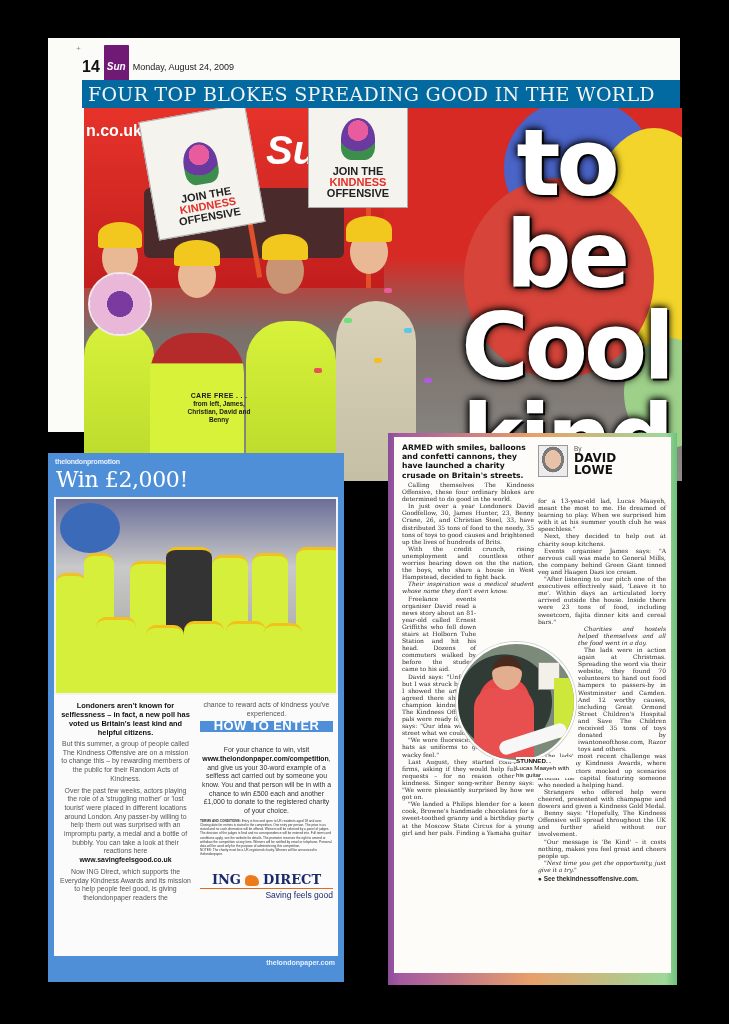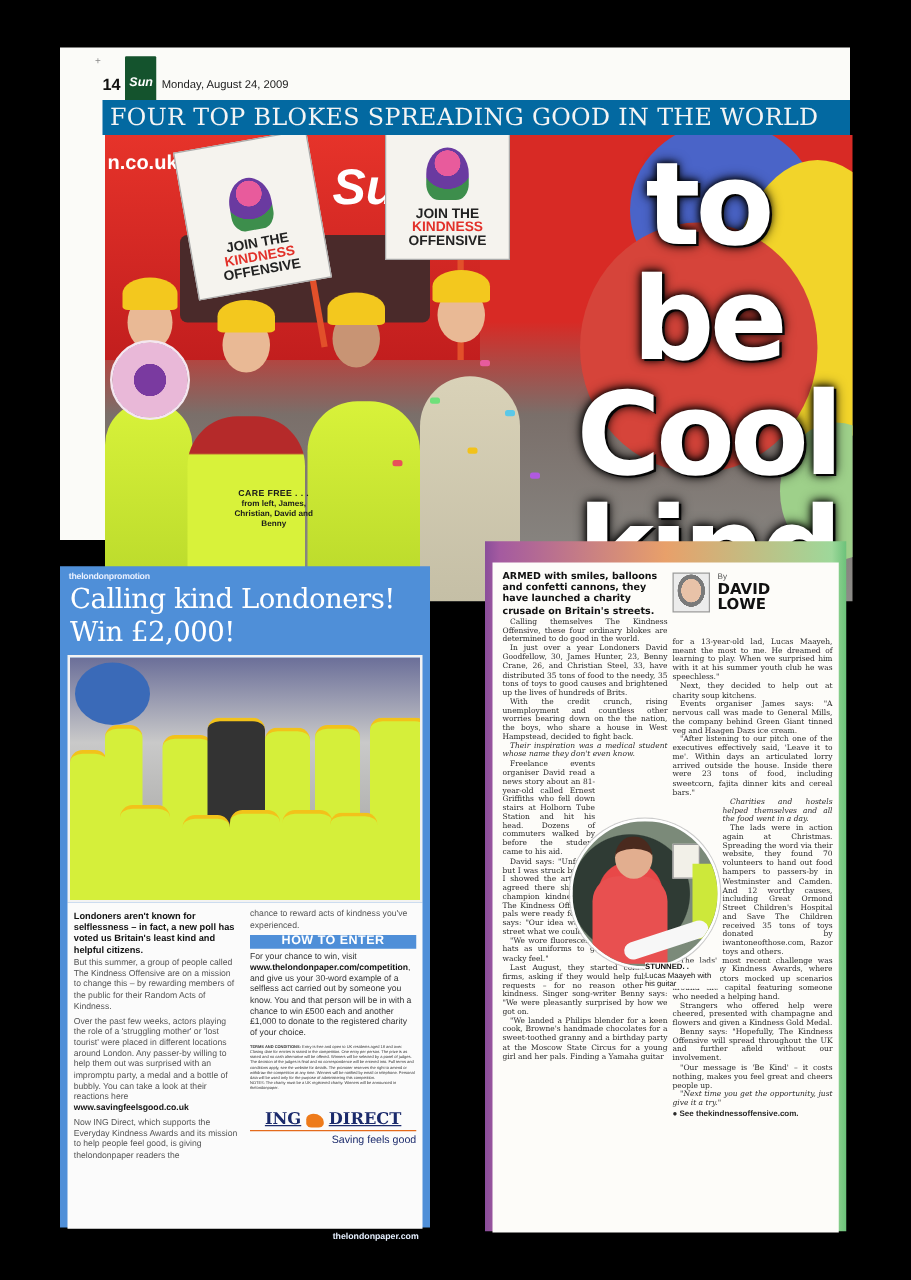--- a/index.html
+++ b/index.html
@@ -10,23 +10,23 @@
   
   .sun-page {
     position: absolute; left: 48px; top: 38px; width: 632px; height: 394px;
     background: #fbfbf8;
   }
   .crosshair { position: absolute; left: 28px; top: 6px; font-size: 8px; color: #888; }
   .masthead {
     position: absolute; left: 34px; top: 22px; height: 14px; display: flex;
     align-items: center; gap: 4px;
   }
-  .page-no { font-weight: bold; font-size: 13px; color: #111; font-family: "Liberation Sans", sans-serif; }
+  .page-no { font-weight: bold; font-size: 16px; color: #111; font-family: "Liberation Sans", sans-serif; }
   .sun-logo {
-    background: #14532d; color: #fff; font-style: italic; font-weight: bold;
+    background: #701a75; color: #fff; font-style: italic; font-weight: bold;
     font-size: 10px; padding: 16px 3px; line-height: 12px; border-radius: 1px;
   }
   .issue-date { font-size: 9px; color: #222; }
   .strapline {
     position: absolute; left: 34px; top: 42px; width: 598px; height: 28px;
     background: #0369a1; color: #f4f4f4; font-family: "DejaVu Serif", serif;
     font-size: 19px; letter-spacing: 0.3px; line-height: 28px; padding-left: 6px;
     white-space: nowrap; overflow: hidden;
   }
   .hero {
@@ -103,45 +103,45 @@
   .banner .b-dark { color: #222; }
   .crowd { position: absolute; left: 0; right: 0; bottom: 0; height: 150px; }
   .crowd .vest {
     position: absolute; bottom: 0; background: #d5ef3a; border-radius: 10px 10px 0 0;
     border-top: 3px solid #f2c21a;
   }
   .promo-body {
     background: #fbfbfb; margin: 0 3px; height: 261px; padding: 6px 5px; display: flex; gap: 8px;
   }
   .pcol { width: 139px; font-size: 6.9px; line-height: 8.7px; color: #555; }
-  .pcol p { margin-bottom: 3px; }
+  .pcol p { margin-bottom: 3px; text-align: center; }
   .pcol .lead { color: #111; font-weight: bold; font-size: 7.4px; line-height: 9px; }
   .pcol .url { color: #111; font-weight: bold; }
   .how-enter {
-    background: #4f8fd8; color: #fff; font-weight: bold; font-size: 10px; text-align: center;
-    padding: 1px 0; margin: 3px 0 3px; letter-spacing: .4px;
+    background: #4f8fd8; color: #fff; font-weight: bold; font-size: 13px; text-align: center;
+    padding: 1px 0; margin: 3px 0 14px; letter-spacing: .4px;
   }
   .terms { font-size: 3.2px; line-height: 4.2px; color: #333; margin: 3px 0; height: 50px; overflow: hidden; }
   .ing-logo {
     display: flex; align-items: center; justify-content: center; gap: 4px;
     font-family: "DejaVu Serif", serif; font-weight: bold; color: #1b2a6b; font-size: 13px;
-    border-bottom: 1px solid #e46a1b; padding-bottom: 2px; margin-top: 6px; text-decoration: underline;
+    border-bottom: 1px solid #e46a1b; padding-bottom: 2px; margin-top: 6px;
   }
   .lion { width: 14px; height: 11px; background: #ee7b1b; border-radius: 40% 60% 30% 30%; }
   .ing-tag { text-align: right; color: #1b2a6b; font-size: 8.5px; margin-top: 2px; }
   .promo-footer { height: 14px; text-align: right; color: #e6f0ff; font-size: 7px; font-weight: bold; padding: 3px 6px; }
   
   .article-frame {
     position: absolute; left: 388px; top: 433px; width: 289px; height: 552px;
     background: linear-gradient(90deg, #8a4e9a 0%, #a45aa0 4%, #e8a06a 50%, #9ed89a 96%, #6cc27a 100%);
     padding: 4px 6px 12px 6px;
   }
   .article {
     background: #fdfcf9; width: 100%; height: 100%; position: relative; padding: 6px 20px;
-    font-family: "DejaVu Serif", serif; color: #222; margin-top: 13px;
+    font-family: "DejaVu Serif", serif; color: #222;
   }
   .art-lead {
     position: absolute; left: 8px; top: 6px; width: 132px; font-family: "DejaVu Sans", sans-serif;
     font-weight: bold; font-size: 7.6px; line-height: 9.2px; color: #111;
   }
   .byline { position: absolute; left: 144px; top: 8px; display: flex; gap: 6px; }
   .byline-pic {
     width: 30px; height: 32px; border: 1px solid #999;
     background: radial-gradient(ellipse at 50% 45%, #e8c2a8 0 40%, #7a7a7a 41% 55%, #ececec 56%);
   }
@@ -245,21 +245,20 @@
       <div>to be</div>
       <div>Cool</div>
       <div>kind</div>
     </div>
   </div>
 </div>
 
 <div class="promo">
   <div class="promo-kicker">thelondonpromotion</div>
   <div class="promo-title">
-    <div>Calling kind Londoners!</div>
     <div>Win £2,000!</div>
   </div>
   <div class="promo-photo">
     <div class="balloon" style="left:4px;top:4px;width:60px;height:50px;background:#3a6ab8;"></div>
     <div class="crowd">
       <div class="vest" style="left:0;width:30px;height:120px;"></div>
       <div class="vest" style="left:28px;width:30px;height:140px;"></div>
       <div class="vest" style="left:74px;width:40px;height:132px;"></div>
       <div class="vest" style="left:110px;width:46px;height:146px;background:#333;"></div>
       <div class="vest" style="left:156px;width:36px;height:138px;"></div>

